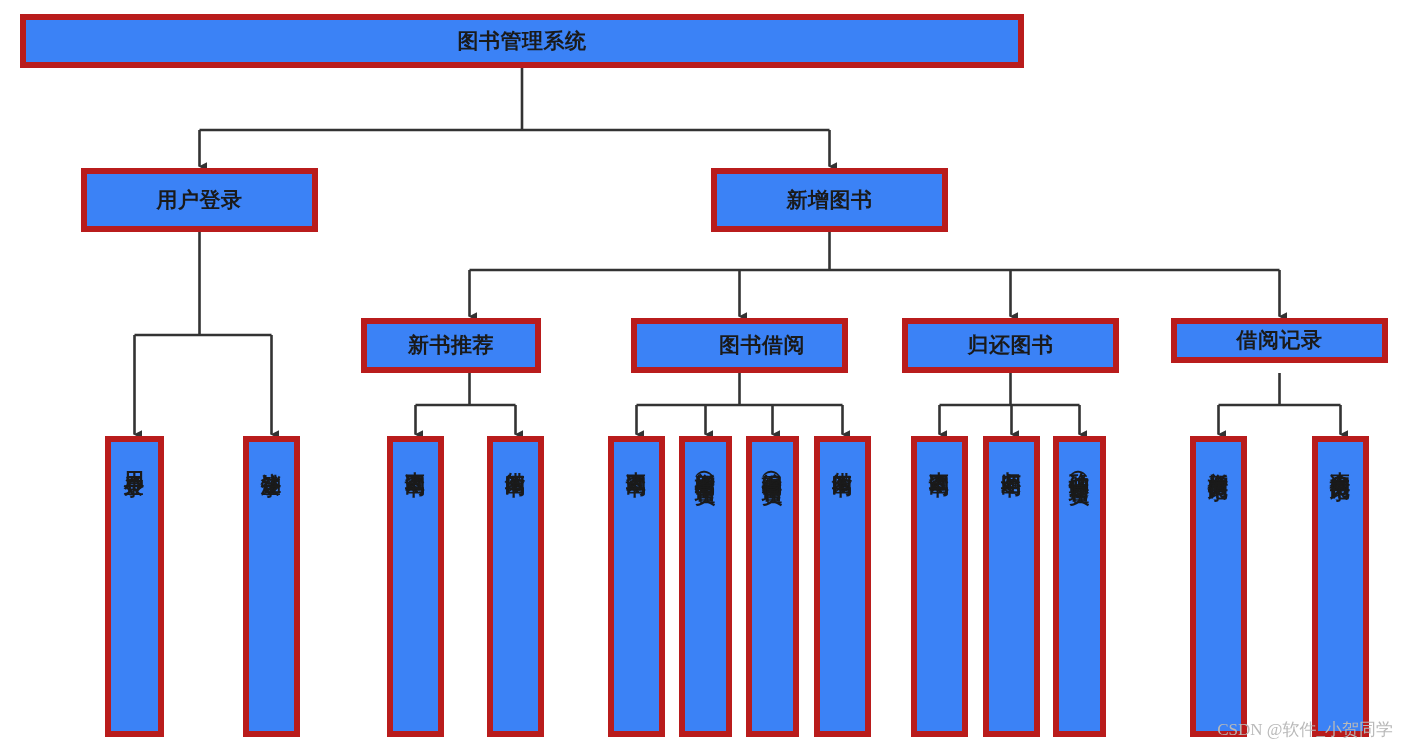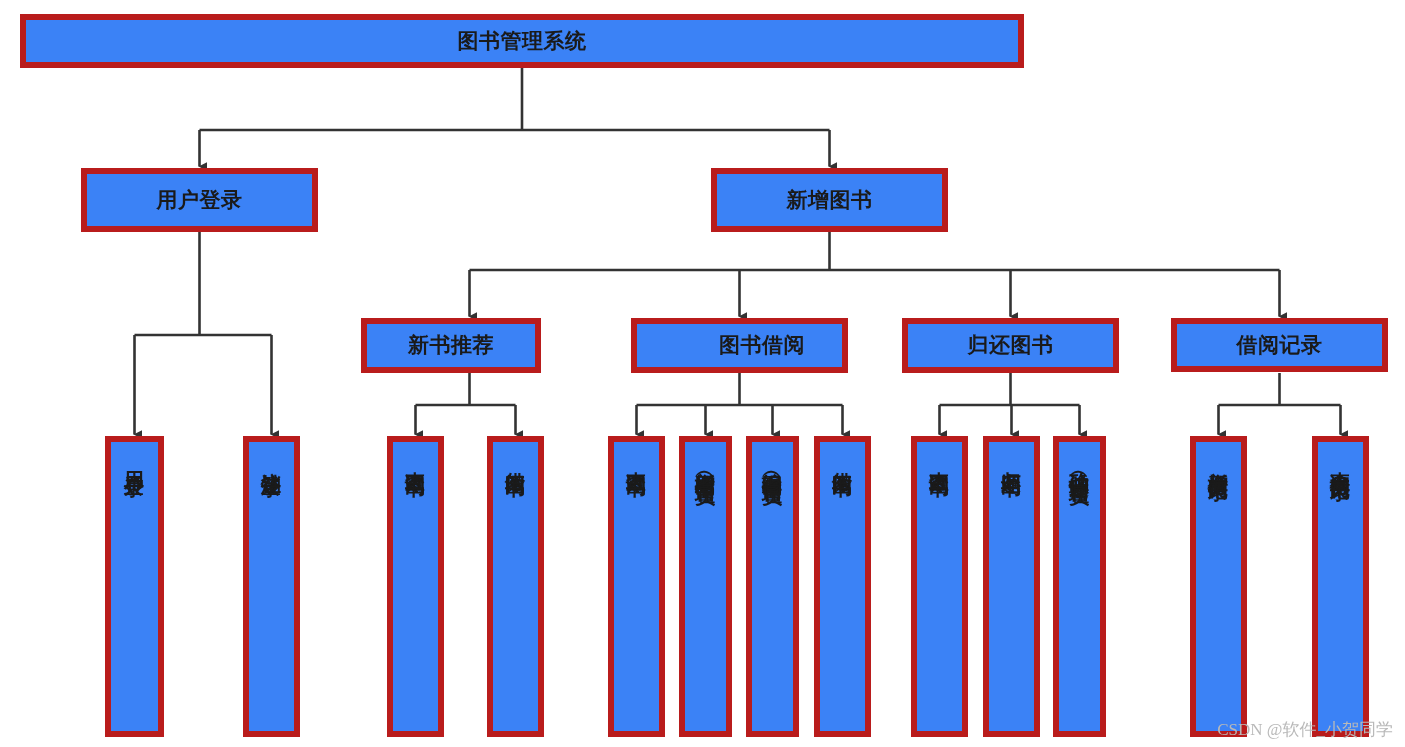--- a/index.html
+++ b/index.html
@@ -126,21 +126,21 @@
       </div>
       <div class="node-box" style="left: 361px; top: 318px; width: 180px; height: 55px;">
         <span class="node-label">新书推荐</span>
       </div>
       <div class="node-box" style="left: 631px; top: 318px; width: 217px; height: 55px; padding-left: 45px;">
         <span class="node-label">图书借阅</span>
       </div>
       <div class="node-box" style="left: 902px; top: 318px; width: 217px; height: 55px;">
         <span class="node-label">归还图书</span>
       </div>
-      <div class="node-box" style="left: 1171px; top: 318px; width: 217px; height: 54px;">
+      <div class="node-box" style="left: 1171px; top: 318px; width: 217px; height: 45px;">
         <span class="node-label">借阅记录</span>
       </div>
       <div class="node-box vertical" style="left: 105px; top: 436px; width: 59px; height: 301px;">
         <span class="node-label">用户登录</span>
       </div>
       <div class="node-box vertical" style="left: 243px; top: 436px; width: 57px; height: 301px;">
         <span class="node-label">注销登录</span>
       </div>
       <div class="node-box vertical" style="left: 387px; top: 436px; width: 57px; height: 301px;">
         <span class="node-label">查询图书</span>

